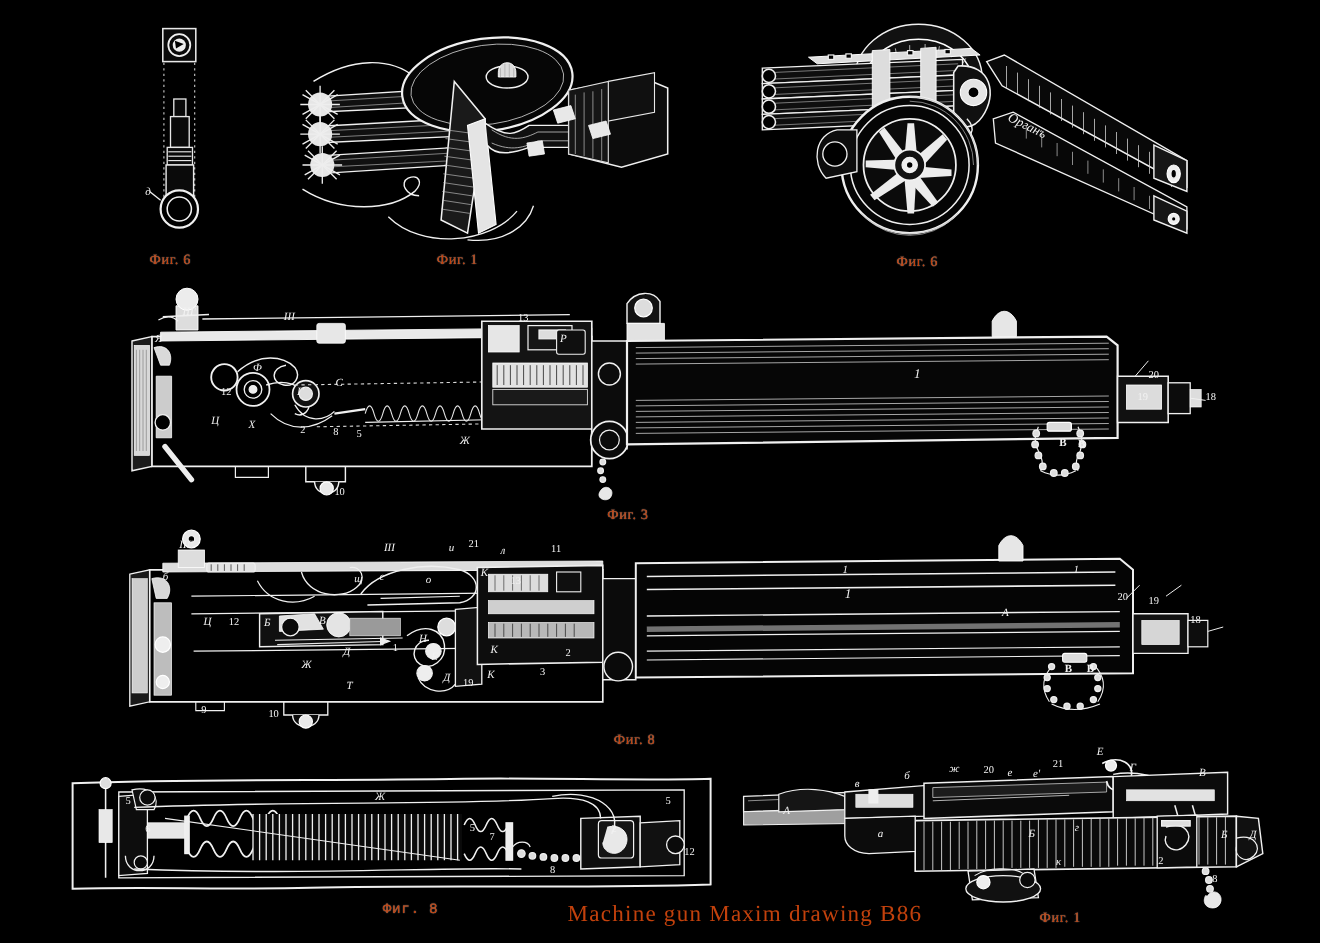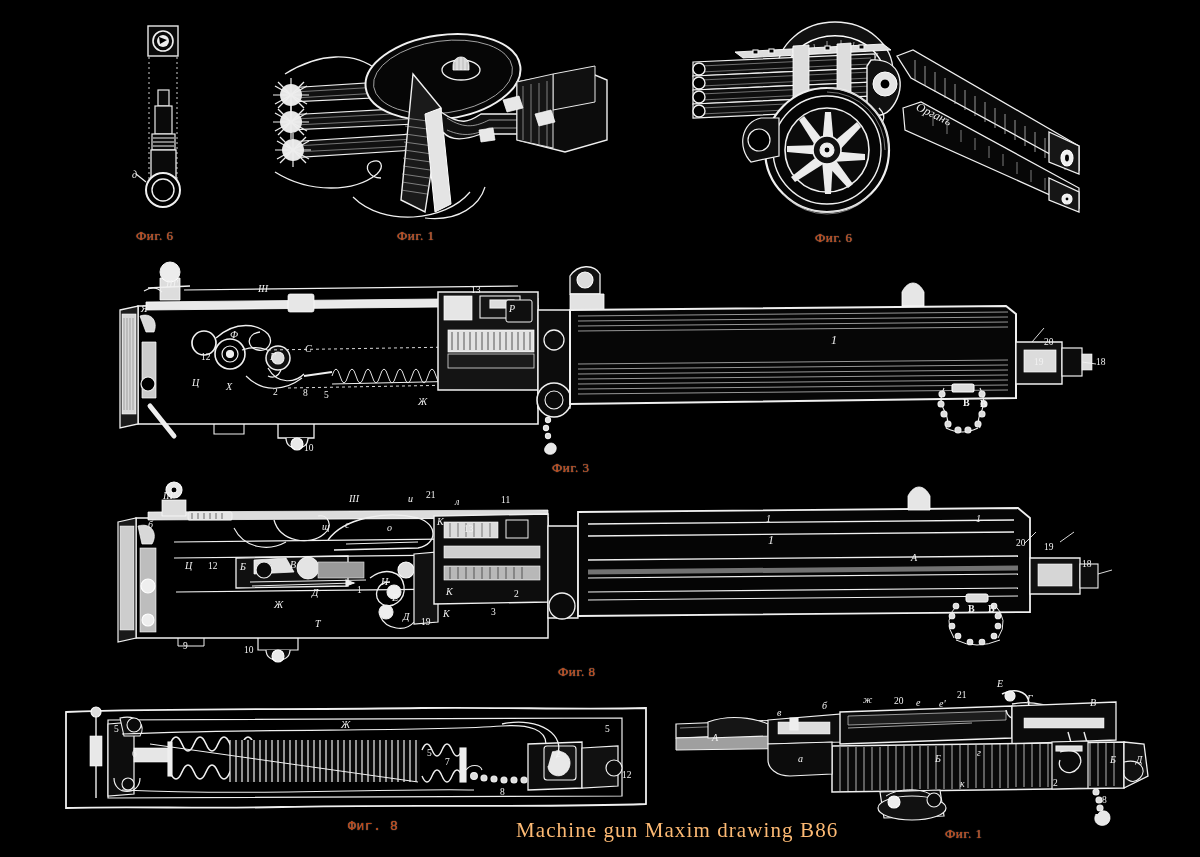--- a/index.html
+++ b/index.html
@@ -2,21 +2,21 @@
 <html><head>
 <meta charset="utf-8">
 <style>
   html,body{margin:0;padding:0;background:#000;}
   body{width:1200px;height:857px;overflow:hidden;font-family:"Liberation Serif",serif;}
   #plate{position:relative;width:1200px;height:857px;background:#000;}
 
   .fig{position:absolute;}
   .cap{position:absolute;color:#c2410c;font-family:"Liberation Serif",serif;
        font-size:13px;letter-spacing:.6px;white-space:nowrap;text-shadow:0 0 1px #bbb;}
-  .title{position:absolute;color:#fdba74;font-family:"Liberation Serif",serif;
+  .title{position:absolute;color:#c2410c;font-family:"Liberation Serif",serif;
          font-size:21px;letter-spacing:1.1px;white-space:nowrap;}
   .lbl{position:absolute;color:#f2f2f2;font-family:"Liberation Serif",serif;
        font-size:10px;font-style:italic;white-space:nowrap;line-height:1;}
   .lbl.n{font-style:normal;font-size:9.5px;}
   .lbl.b{font-weight:bold;}
   .hand{position:absolute;color:#f0f0f0;font-family:"Liberation Serif",serif;
         font-size:12px;font-style:italic;white-space:nowrap;}
   svg{display:block;overflow:visible;}
   .w{fill:none;stroke:#f0f0f0;}
   .dk{fill:#0a0a0a;stroke:#e8e8e8;}

